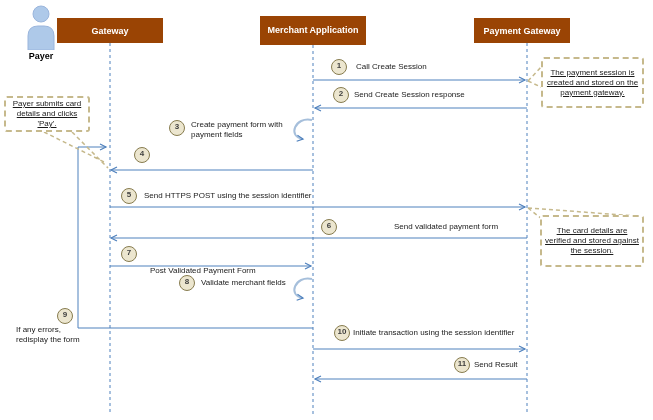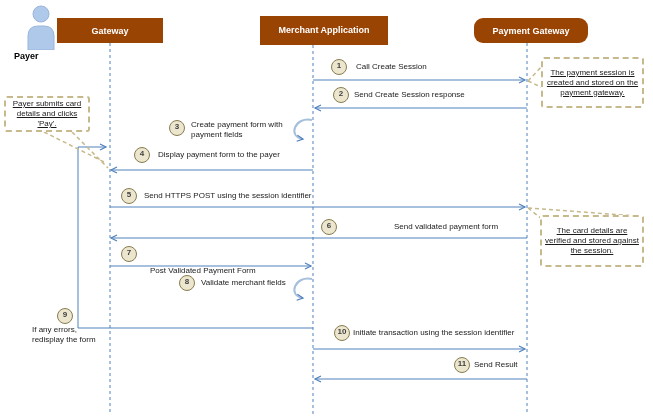--- a/index.html
+++ b/index.html
@@ -13,45 +13,45 @@
   .stage *{box-sizing:border-box;}
   svg.layer{position:absolute;left:0;top:0;width:653px;height:420px;}
   .lifeline{stroke:var(--lifeline,#4F81BD);stroke-width:1;stroke-dasharray:3 3;fill:none;}
   .arrow{stroke:var(--arrow,#4F81BD);stroke-width:1;fill:none;}
   .loop{stroke:var(--loop_arc,#A6BFDB);stroke-width:2;fill:none;}
   .arrowhead{stroke:var(--arrow,#4F81BD);stroke-width:1.2;fill:none;}
   .wedge{stroke:var(--note_border,#C6B98C);stroke-width:1.5;stroke-dasharray:4 3;fill:none;}
   .head{position:absolute;background:var(--header_bg,#9A4404);color:var(--header_text,#fff);
         font-size:9px;font-weight:bold;text-align:center;display:flex;align-items:center;justify-content:center;}
   .head-browser{left:57px;top:18px;width:106px;height:25px;}
-  .head-merchant{left:260px;top:16px;width:128px;height:29px;padding:0 2px;line-height:11px;}
-  .head-gateway{left:474px;top:18px;width:114px;height:25px;border-radius:9px;}
+  .head-merchant{left:260px;top:16px;width:106px;height:29px;padding:0 2px;line-height:11px;}
+  .head-gateway{left:474px;top:18px;width:96px;height:25px;}
   .circle{position:absolute;width:16px;height:16px;border-radius:50%;
           background:var(--circle_fill,#ECE6CF);border:1.5px solid var(--circle_border,#877C4F);
           font-size:8px;font-weight:600;color:#3f3f3f;text-align:center;line-height:12px;}
   .mlabel{position:absolute;font-size:8px;line-height:10px;white-space:nowrap;}
   .wrap{white-space:normal;}
   .note{position:absolute;background:var(--note_bg,#fff);border:2px dashed var(--note_border,#C6B98C);
         border-radius:3px;font-size:8px;line-height:10px;text-align:center;
         display:flex;align-items:center;justify-content:center;padding:2px;text-decoration:underline;}
   .note1{left:4px;top:96px;width:86px;height:36px;}
   .note2{left:541px;top:57px;width:103px;height:51px;}
   .note3{left:540px;top:215px;width:104px;height:52px;}
   .actor{position:absolute;left:26px;top:5px;width:30px;height:45px;}
-  .actor-label{position:absolute;left:14px;top:51px;width:54px;text-align:left;
+  .actor-label{position:absolute;left:14px;top:51px;width:54px;text-align:center;
                font-size:9px;font-weight:bold;color:#000;}
   
   .m1c{left:331px;top:59px;}  .m2c{left:333px;top:87px;}  .m3c{left:169px;top:120px;}
   .m4c{left:134px;top:147px;} .m5c{left:121px;top:188px;} .m6c{left:321px;top:219px;}
   .m7c{left:121px;top:246px;} .m8c{left:179px;top:275px;} .m9c{left:57px;top:308px;}
   .m10c{left:334px;top:325px;}.m11c{left:454px;top:357px;}
   
   .m1l{left:356px;top:62px;}  .m2l{left:354px;top:90px;}  .m3l{left:191px;top:120px;width:106px;}
   .m4l{left:158px;top:150px;} .m5l{left:144px;top:191px;} .m6l{left:346px;top:222px;margin-left:48px;}
-  .m7l{left:150px;top:249px;margin-top:17px;} .m8l{left:201px;top:278px;} .m9l{left:32px;top:325px;width:64px;}
+  .m7l{left:150px;top:249px;margin-top:17px;} .m8l{left:201px;top:278px;} .m9l{left:16px;top:325px;width:64px;}
   .m10l{left:353px;top:328px;}.m11l{left:474px;top:360px;}
 </style>
 </head>
 <body>
 
 <div class="stage">
 
   <svg class="layer" viewBox="0 0 653 420" xmlns="http://www.w3.org/2000/svg">
     <defs>
       <marker id="ah" markerWidth="9" markerHeight="9" refX="7" refY="4" orient="auto" markerUnits="userSpaceOnUse">
@@ -98,21 +98,20 @@
   <span class="circle m6c">6</span>
   <span class="circle m7c">7</span>
   <span class="circle m8c">8</span>
   <span class="circle m9c">9</span>
   <span class="circle m10c">10</span>
   <span class="circle m11c">11</span>
 
   <div class="mlabel m1l">Call Create Session</div>
   <div class="mlabel m2l">Send Create Session response</div>
   <div class="mlabel m3l wrap">Create payment form with payment fields</div>
-  <div class="mlabel m4l">Display payment form to the payer</div>
   <div class="mlabel m5l">Send HTTPS POST using the session identifier</div>
   <div class="mlabel m6l">Send validated payment form</div>
   <div class="mlabel m7l">Post Validated Payment Form</div>
   <div class="mlabel m8l">Validate merchant fields</div>
   <div class="mlabel m9l wrap">If any errors, redisplay the form</div>
   <div class="mlabel m10l">Initiate transaction using the session identifier</div>
   <div class="mlabel m11l">Send Result</div>
 
   <div class="note note1">Payer submits card details and clicks 'Pay'.</div>
   <div class="note note2">The payment session is created and stored on the payment gateway.</div>

